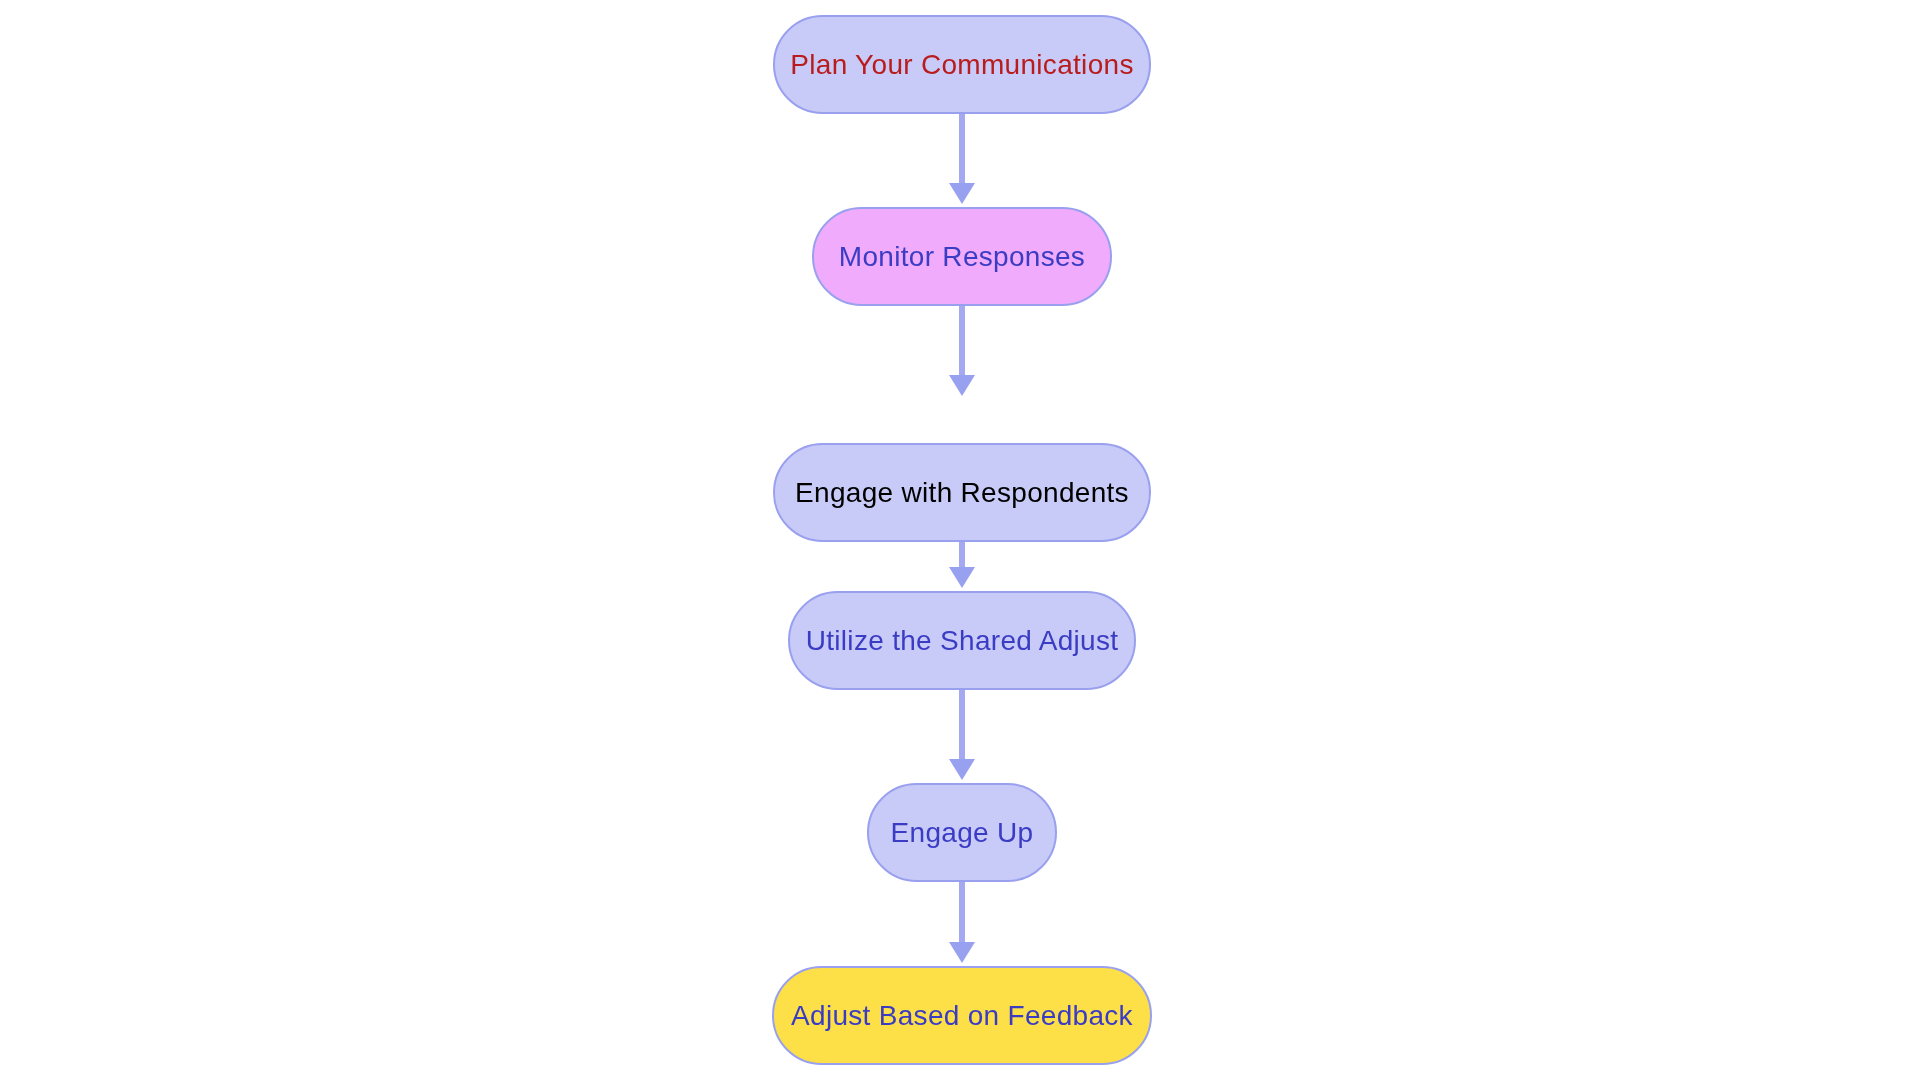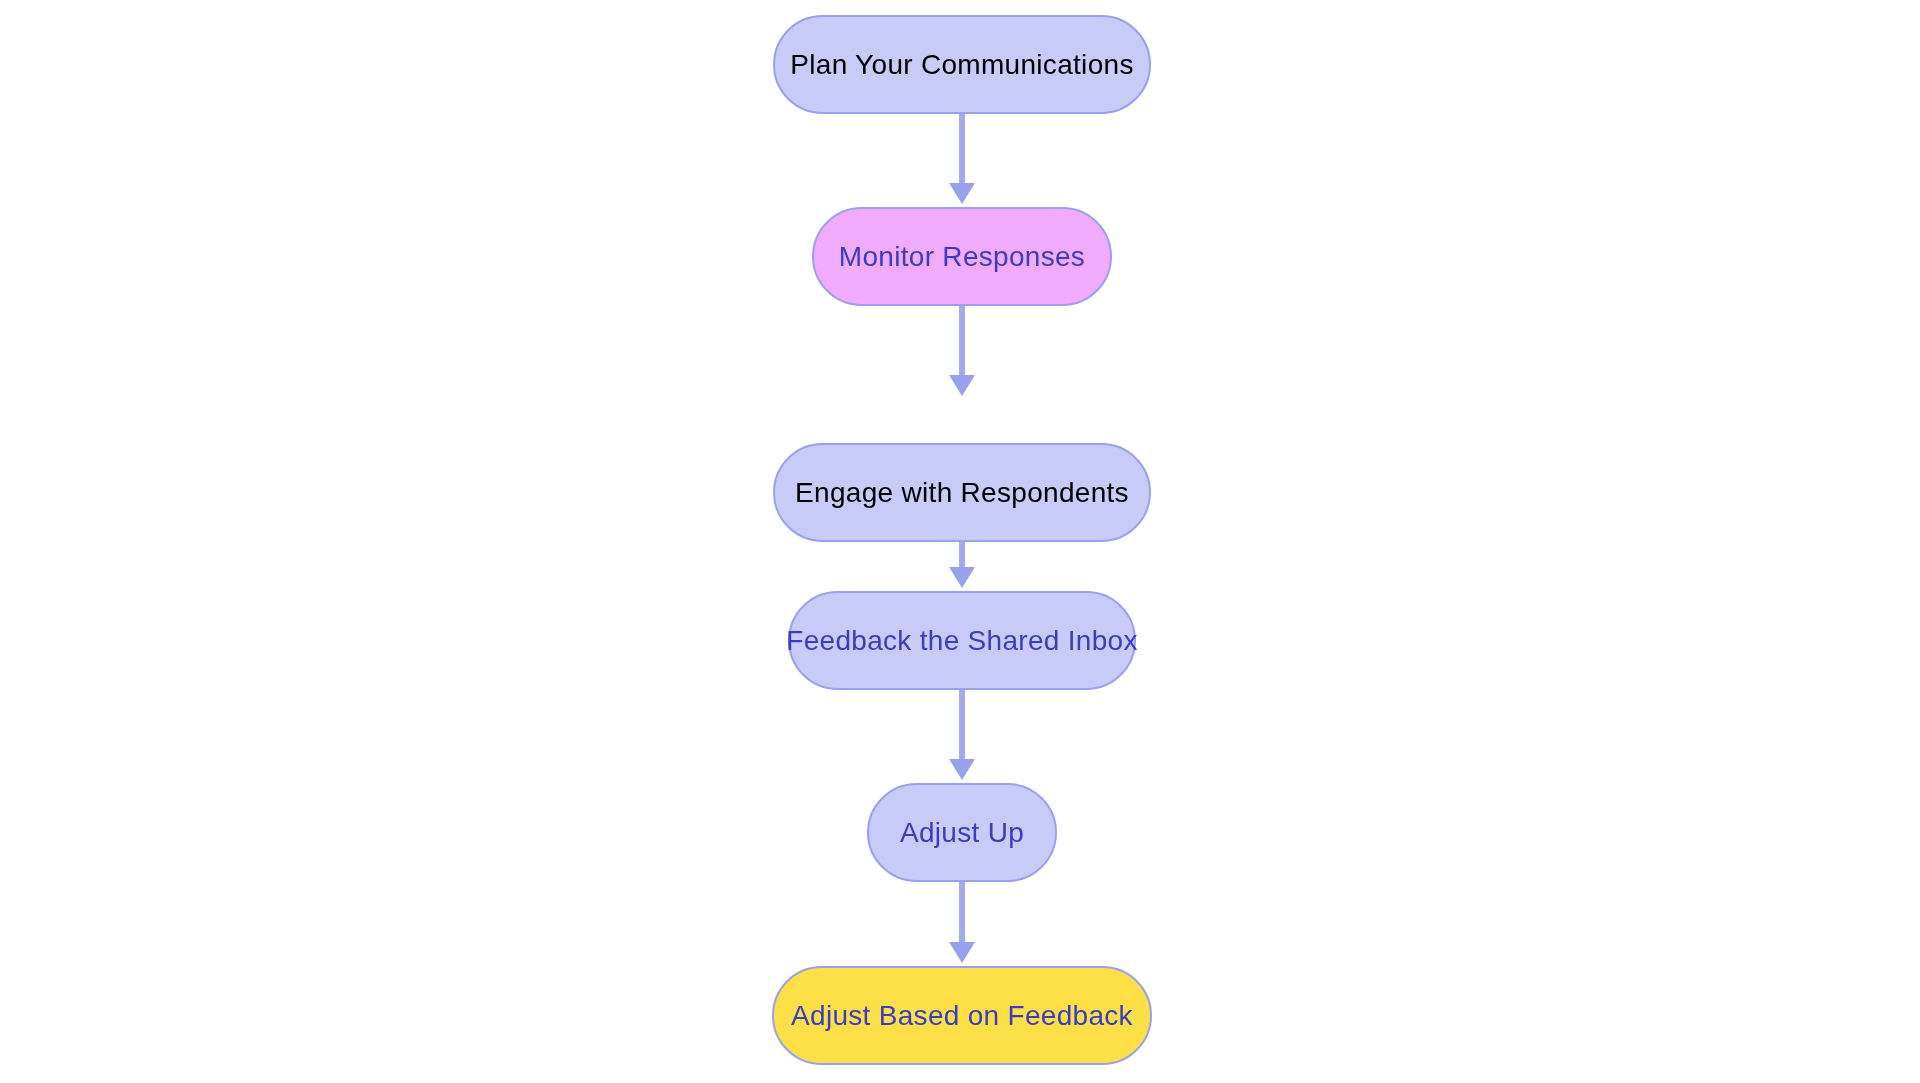--- a/index.html
+++ b/index.html
@@ -50,32 +50,32 @@
       <line x1="962" x2="962" y1="305" y2="377" stroke="#a4a9f2" stroke-width="6"></line>
       <polygon points="949,375 975,375 962,396" fill="#98a0f0"></polygon>
       <line x1="962" x2="962" y1="497" y2="569" stroke="#a4a9f2" stroke-width="6"></line>
       <polygon points="949,567 975,567 962,588" fill="#98a0f0"></polygon>
       <line x1="962" x2="962" y1="689" y2="761" stroke="#a4a9f2" stroke-width="6"></line>
       <polygon points="949,759 975,759 962,780" fill="#98a0f0"></polygon>
       <line x1="962" x2="962" y1="881" y2="944" stroke="#a4a9f2" stroke-width="6"></line>
       <polygon points="949,942 975,942 962,963" fill="#98a0f0"></polygon>
     </svg>
   <div id="nodes">
-      <div class="flow-node" style="width: 378px; left: 773px; top: 15px; background: rgb(200, 202, 248); border-color: rgb(153, 160, 238); color: #000000;">
+      <div class="flow-node" style="width: 378px; left: 773px; top: 15px; background: rgb(200, 202, 248); border-color: rgb(153, 160, 238); color: #b91c1c;">
         <span>Plan Your Communications</span>
       </div>
       <div class="flow-node" style="width: 300px; left: 812px; top: 207px; background: #f0abfc; border-color: rgb(153, 160, 238); color: rgb(59, 60, 196);">
         <span>Monitor Responses</span>
       </div>
       <div class="flow-node" style="width: 378px; left: 773px; top: 399px; background: rgb(200, 202, 248); border-color: rgb(153, 160, 238); color: #000000; margin-top: 44px;">
         <span>Engage with Respondents</span>
       </div>
       <div class="flow-node" style="width: 348px; left: 788px; top: 591px; background: rgb(200, 202, 248); border-color: rgb(153, 160, 238); color: rgb(59, 60, 196);">
-        <span>Feedback the Shared Inbox</span>
+        <span>Utilize the Shared Adjust</span>
       </div>
       <div class="flow-node" style="width: 190px; left: 867px; top: 783px; background: rgb(200, 202, 248); border-color: rgb(153, 160, 238); color: rgb(59, 60, 196);">
-        <span>Adjust Up</span>
+        <span>Engage Up</span>
       </div>
       <div class="flow-node" style="width: 380px; left: 772px; top: 966px; background: #fde047; border-color: rgb(153, 160, 238); color: rgb(59, 60, 196);">
         <span>Adjust Based on Feedback</span>
       </div>
     </div>
 </div>
 
 </body></html>

